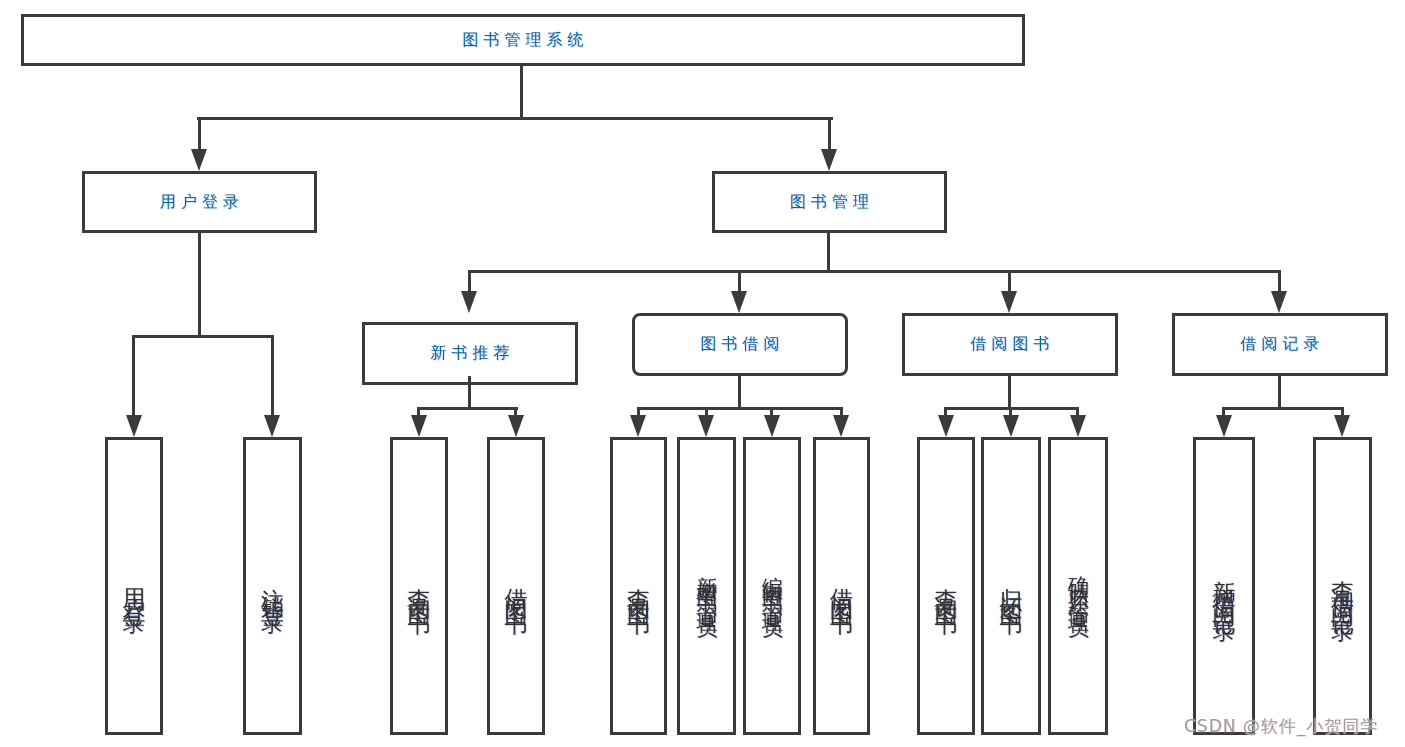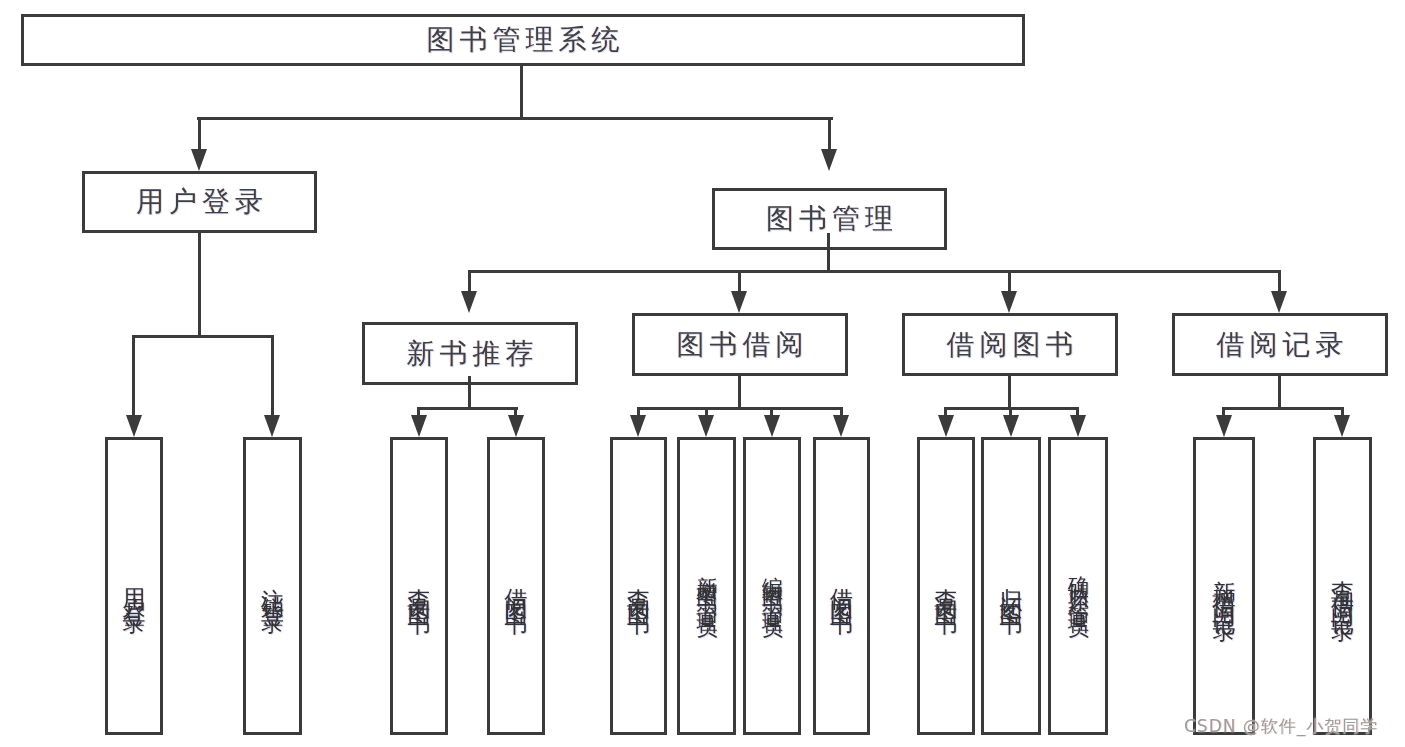--- a/index.html
+++ b/index.html
@@ -15,25 +15,25 @@
     position: absolute;
     box-sizing: border-box;
     border: 3px solid #3b3b3b;
     background: #ffffff;
     display: flex;
     align-items: center;
     justify-content: center;
     color: #333333;
   }
   .hlabel {
-    font-size: 28px;
+    font-size: 16px;
     letter-spacing: 5px;
     text-indent: 5px;
     white-space: nowrap;
-    color: #404040;
+    color: #0369a1;
     text-shadow: 1px 1px 0 rgba(110,150,255,0.28), -1px 0 0 rgba(255,120,120,0.20);
   }
   .vlabel {
     writing-mode: vertical-rl;
     text-orientation: mixed;
     font-size: 23px;
     letter-spacing: 8px;
     line-height: 1;
     white-space: nowrap;
     color: #333333;
@@ -75,21 +75,21 @@
   <div class="line" style="left:520px; top:66px; width:3px; height:53px;"></div>
   <div class="line" style="left:197px; top:117px; width:636px; height:3px;"></div>
   <div class="line" style="left:198px; top:117px; width:3px; height:35px;"></div>
   <div class="arrow" style="left:191px; top:149px;"></div>
   <div class="line" style="left:828px; top:117px; width:3px; height:35px;"></div>
   <div class="arrow" style="left:821px; top:149px;"></div>
 
   <div class="node" style="left:82px; top:171px; width:235px; height:62px;">
     <span class="hlabel">用户登录</span>
   </div>
-  <div class="node" style="left:712px; top:188px; width:235px; height:62px;">
+  <div class="node" style="left:712px; top:171px; width:235px; height:62px;">
     <span class="hlabel">图书管理</span>
   </div>
 
   <div class="line" style="left:198px; top:233px; width:3px; height:104px;"></div>
   <div class="line" style="left:132px; top:335px; width:142px; height:3px;"></div>
   <div class="line" style="left:132px; top:335px; width:3px; height:82px;"></div>
   <div class="arrow" style="left:126px; top:415px;"></div>
   <div class="line" style="left:271px; top:335px; width:3px; height:82px;"></div>
   <div class="arrow" style="left:264px; top:415px;"></div>
 
@@ -100,21 +100,21 @@
   <div class="line" style="left:738px; top:270px; width:3px; height:23px;"></div>
   <div class="arrow" style="left:731px; top:291px;"></div>
   <div class="line" style="left:1008px; top:270px; width:3px; height:23px;"></div>
   <div class="arrow" style="left:1001px; top:291px;"></div>
   <div class="line" style="left:1278px; top:270px; width:3px; height:23px;"></div>
   <div class="arrow" style="left:1271px; top:291px;"></div>
 
   <div class="node" style="left:362px; top:322px; width:216px; height:63px;">
     <span class="hlabel">新书推荐</span>
   </div>
-  <div class="node" style="left:632px; top:313px; width:216px; height:63px;">
+  <div class="node" style="left:632px; top:313px; width:216px; height:63px;border-radius:8px;">
     <span class="hlabel">图书借阅</span>
   </div>
   <div class="node" style="left:902px; top:313px; width:216px; height:63px;">
     <span class="hlabel">借阅图书</span>
   </div>
   <div class="node" style="left:1172px; top:313px; width:216px; height:63px;">
     <span class="hlabel">借阅记录</span>
   </div>
 
   <div class="line" style="left:468px; top:376px; width:3px; height:33px;"></div>

